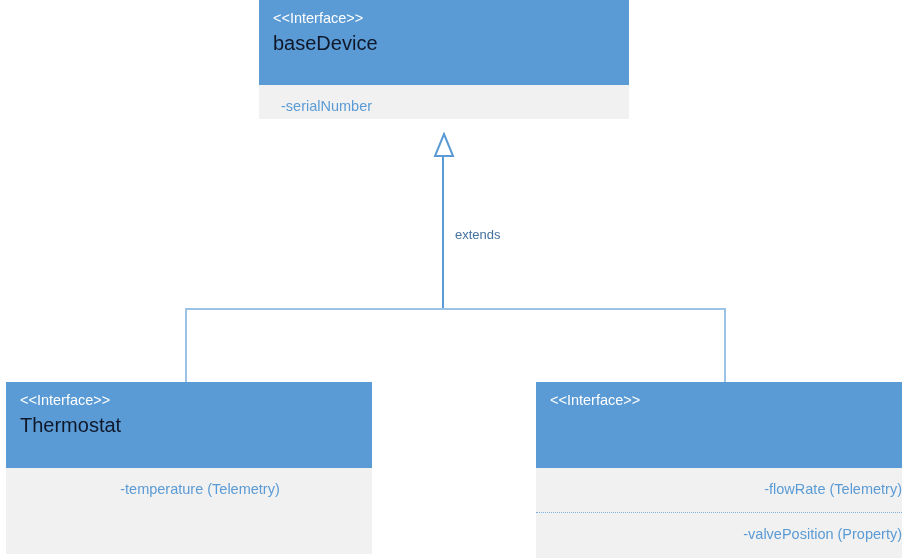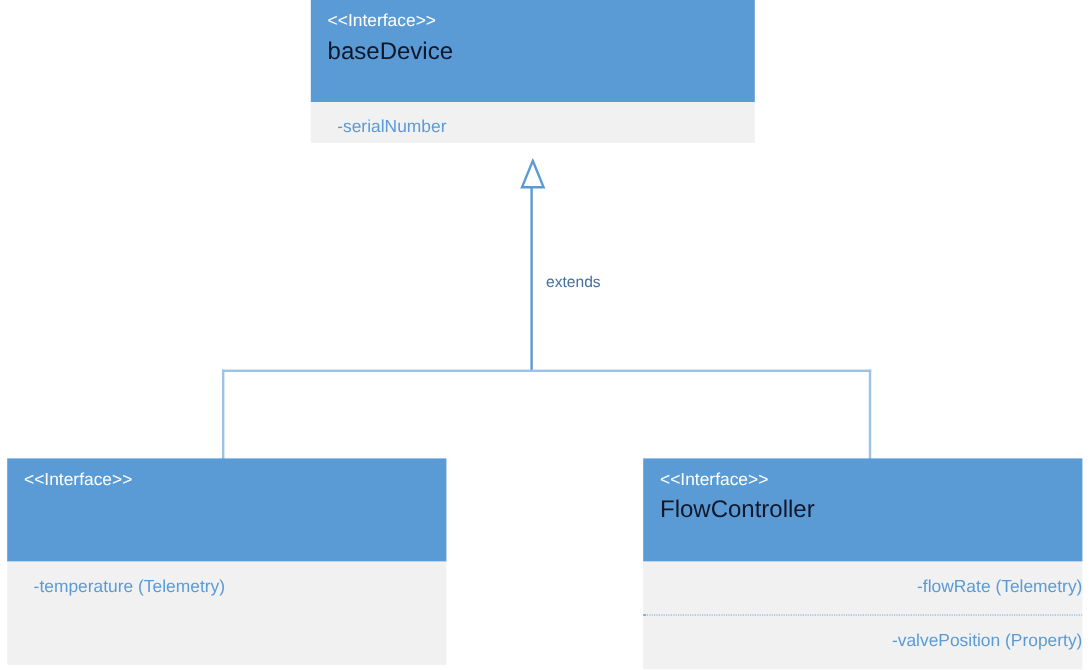--- a/index.html
+++ b/index.html
@@ -116,30 +116,30 @@
 
   <div class="conn-bar" style="left:185px; top:308px; width:541px;"></div>
 
   <div class="conn-drop" style="left:185px; top:308px; height:75px;"></div>
 
   <div class="conn-drop" style="left:724px; top:308px; height:75px;"></div>
 
   <div class="uml-class" style="left:6px; top:382px; width:366px;">
     <div class="uml-header" style="height:86px;">
       <div class="uml-stereotype">&lt;&lt;Interface&gt;&gt;</div>
+      <div class="uml-name">Thermostat</div>
     </div>
-    <div class="uml-body" style="height:86px;">
+    <div class="uml-body" style="height:86px;text-align:center;">
       <div class="uml-attr">-temperature (Telemetry)</div>
     </div>
   </div>
 
   <div class="uml-class" style="left:536px; top:382px; width:366px;">
     <div class="uml-header" style="height:86px;">
       <div class="uml-stereotype">&lt;&lt;Interface&gt;&gt;</div>
-      <div class="uml-name">FlowController</div>
     </div>
     <div class="uml-body" style="height:104px;text-align:right;">
       <div class="uml-attr">-flowRate (Telemetry)</div>
       <div class="uml-attr sep">-valvePosition (Property)</div>
     </div>
   </div>
 
 </div>
 
 </body></html>

